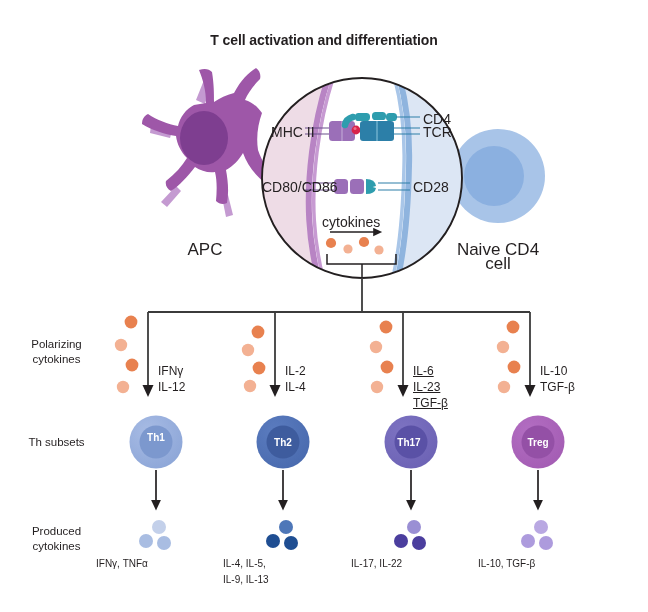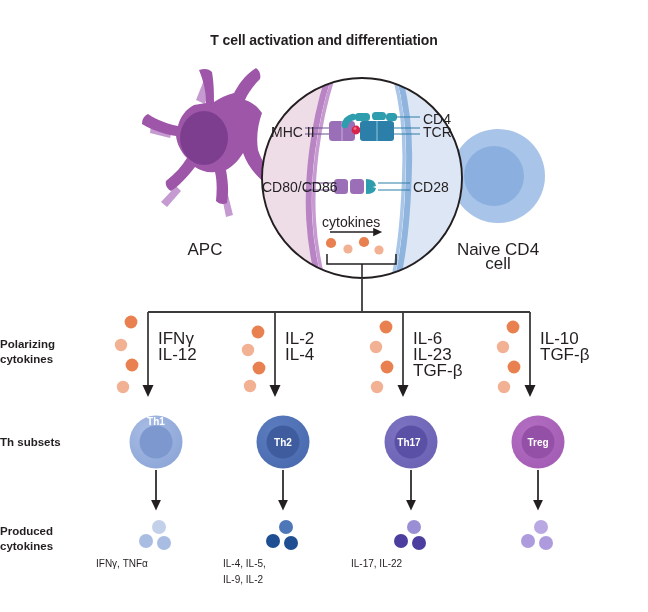--- a/index.html
+++ b/index.html
@@ -13,31 +13,32 @@
 
   .title {
     position: absolute; top: 32px; left: 0; width: 648px;
     text-align: center;
     font-size: 14px; font-weight: bold; color: #231f20;
     letter-spacing: -0.1px;
   }
 
   
   .row-label {
-    position: absolute; text-align: left;
-    font-size: 11.5px; font-weight: bold; color: #231f20;
+    position: absolute; text-align: center;
+    font-size: 11.5px; font-weight: normal; color: #231f20;
     line-height: 15px;
   }
 
   
   svg.layer { position: absolute; top: 0; left: 0; width: 648px; height: 612px; overflow: visible; }
 
   .cyto-col-text {
-    position: absolute; font-size: 17px; color: #231f20; line-height: 16px;
+    position: absolute; font-size: 12px; color: #231f20; line-height: 16px;
     white-space: nowrap;
+    margin-top: 32px;
   }
   .produced-text {
     position: absolute; font-size: 10px; color: #231f20; line-height: 16px;
     text-align: left; white-space: nowrap;
   }
   .th-label {
     position: absolute; font-size: 10px; font-weight: bold; color: #ffffff;
     text-align: center; white-space: nowrap;
   }
   .synapse-text {
@@ -310,39 +311,42 @@
   </div>
 
   <div class="cyto-col-text" style="left:158px; top:331px;">
     <div>IFNγ</div>
     <div>IL-12</div>
   </div>
   <div class="cyto-col-text" style="left:285px; top:331px;">
     <div>IL-2</div>
     <div>IL-4</div>
   </div>
-  <div class="cyto-col-text" style="left:413px; top:331px;">
+  <div class="cyto-col-text" style="left:413px; top:331px;text-decoration:underline;">
     <div>IL-6</div>
     <div>IL-23</div>
     <div>TGF-β</div>
   </div>
   <div class="cyto-col-text" style="left:540px; top:331px;">
     <div>IL-10</div>
     <div>TGF-β</div>
   </div>
 
-  <div class="th-label" style="left:131px; top:416px; width:50px;">Th1</div>
+  <div class="th-label" style="left:131px; top:432px; width:50px;">Th1</div>
   <div class="th-label" style="left:258px; top:437px; width:50px;">Th2</div>
   <div class="th-label" style="left:386px; top:437px; width:46px;">Th17</div>
   <div class="th-label" style="left:513px; top:437px; width:50px;">Treg</div>
 
   <div class="produced-text" style="left:96px; top:556px; width:120px;">
     <div>IFNγ, TNFα</div>
   </div>
   <div class="produced-text" style="left:223px; top:556px; width:120px;">
     <div>IL-4, IL-5,</div>
-    <div>IL-9, IL-2</div>
+    <div>IL-9, IL-13</div>
   </div>
   <div class="produced-text" style="left:351px; top:556px; width:120px;">
     <div>IL-17, IL-22</div>
   </div>
+  <div class="produced-text" style="left:478px; top:556px; width:120px;">
+    <div>IL-10, TGF-β</div>
+  </div>
 
 </div>
 
 </body></html>

